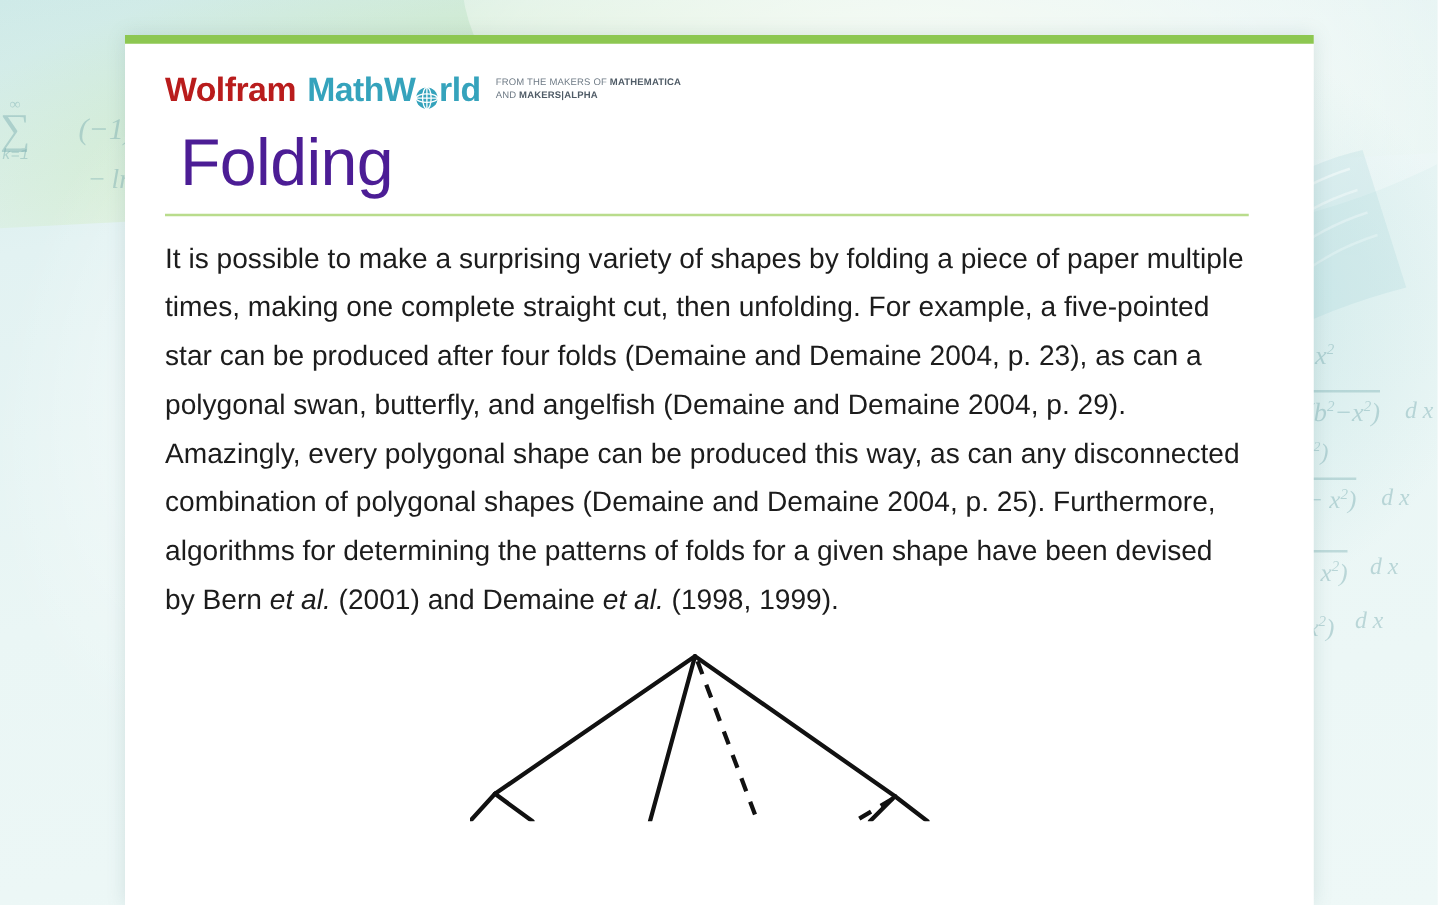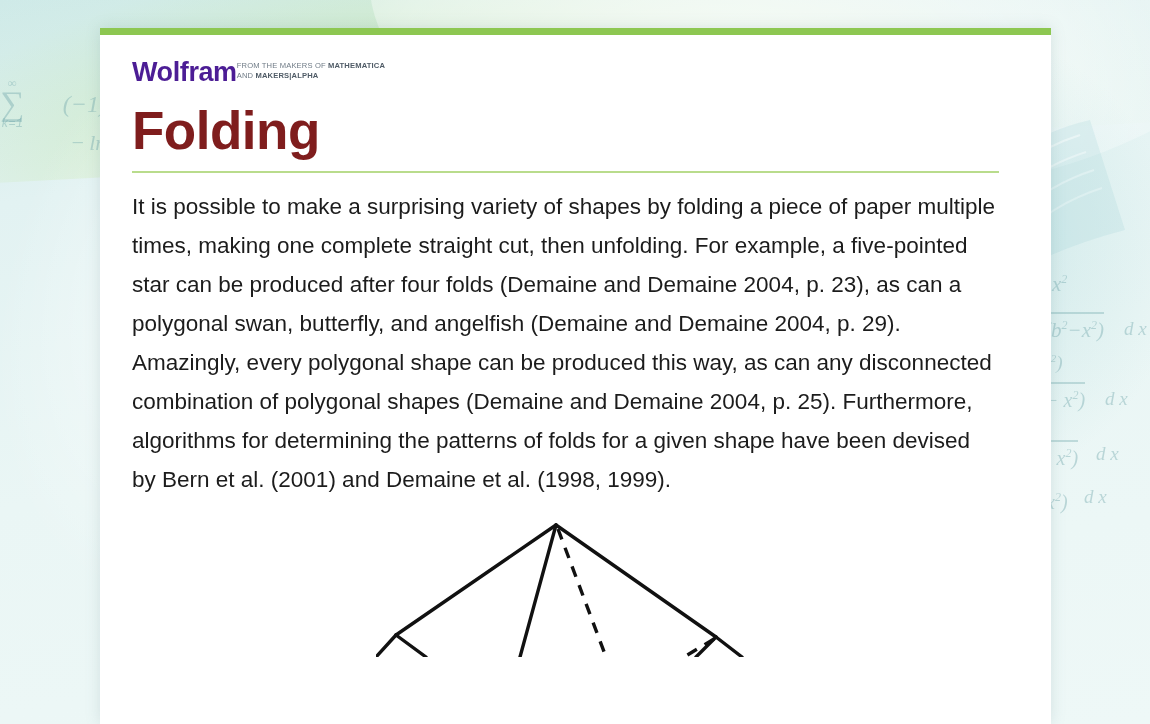--- a/index.html
+++ b/index.html
@@ -101,21 +101,21 @@
   
   #logo-row {
     display: flex;
     align-items: flex-start;
     height: 34px;
     padding-left: 0;
   }
   #logo-wolfram {
     font-size: 27px;
     font-weight: bold;
-    color: #4c1d95;
+    color: #b91c1c;
     letter-spacing: -0.4px;
     line-height: 30px;
   }
   #logo-mathworld {
     font-size: 27px;
     font-weight: bold;
     color: #35a3bc;
     letter-spacing: -0.4px;
     line-height: 30px;
     margin-left: 9px;
@@ -124,35 +124,35 @@
   }
   #logo-globe-icon {
     display: inline-block;
     width: 19px;
     height: 19px;
     margin: 0 0px;
     position: relative;
     top: 1px;
   }
   #logo-tagline {
-    margin-left: 0;
+    margin-left: 12px;
     margin-top: 4px;
     line-height: 9.5px;
     color: #6f7b86;
     font-size: 7.6px;
     letter-spacing: 0.15px;
   }
   #logo-tagline .tl-strong { font-weight: bold; color: #4f5b66; }
 
   
   #page-title {
     font-size: 53px;
-    font-weight: bold;
-    color: #7f1d1d;
-    margin: 8px 0 0 0;
+    font-weight: normal;
+    color: #4c1d95;
+    margin: 8px 0 0 12px;
     padding: 0 0 8px 0;
     line-height: 64px;
     letter-spacing: -0.5px;
   }
   #title-rule {
     border: 0;
     border-top: 2px solid #b9dc8c;
     margin: 0 0 0 0;
     width: 100%;
   }
@@ -164,21 +164,21 @@
     line-height: 39px;
     color: #1c1c1c;
     max-width: 875px;
   }
   #article-body p { margin: 0 0 18px 0; }
   .link {
     color: #2d8ea8;
     text-decoration: none;
     cursor: pointer;
   }
-  .ital { }
+  .ital { font-style: italic; }
 
   
   #fold-figure {
     margin-top: 8px;
     display: flex;
     justify-content: center;
   }
   #fold-figure svg { display: block; }
 </style>
 </head>
@@ -220,20 +220,32 @@
   <div class="bg-formula" style="left:1084px; top:486px; font-size:19px;">d x</div>
 </div>
 
 <div id="article-card">
   <div id="card-top-bar"></div>
 
   <div id="card-inner">
 
     <div id="logo-row">
       <span id="logo-wolfram">Wolfram</span>
+      <span id="logo-mathworld">
+        <span>Math</span>
+          <span>W</span>
+          <span id="logo-globe-icon"><svg viewBox="0 0 20 20" xmlns="http://www.w3.org/2000/svg">
+              <circle cx="10" cy="10" r="9" fill="#35a3bc"></circle>
+              <ellipse cx="10" cy="10" rx="9" ry="3.6" fill="none" stroke="#ffffff" stroke-width="1.1"></ellipse>
+              <ellipse cx="10" cy="10" rx="3.6" ry="9" fill="none" stroke="#ffffff" stroke-width="1.1"></ellipse>
+              <line x1="1" y1="10" x2="19" y2="10" stroke="#ffffff" stroke-width="1.1"></line>
+              <line x1="10" y1="1" x2="10" y2="19" stroke="#ffffff" stroke-width="1.1"></line>
+            </svg></span>
+          <span>rld</span>
+      </span>
       <span id="logo-tagline">
         <div><span>FROM THE MAKERS OF </span><span class="tl-strong">MATHEMATICA</span></div>
         <div><span>AND </span><span class="tl-strong">MAKERS|ALPHA</span></div>
       </span>
     </div>
 
     <h1 id="page-title">Folding</h1>
     <hr id="title-rule">
 
     <div id="article-body">

